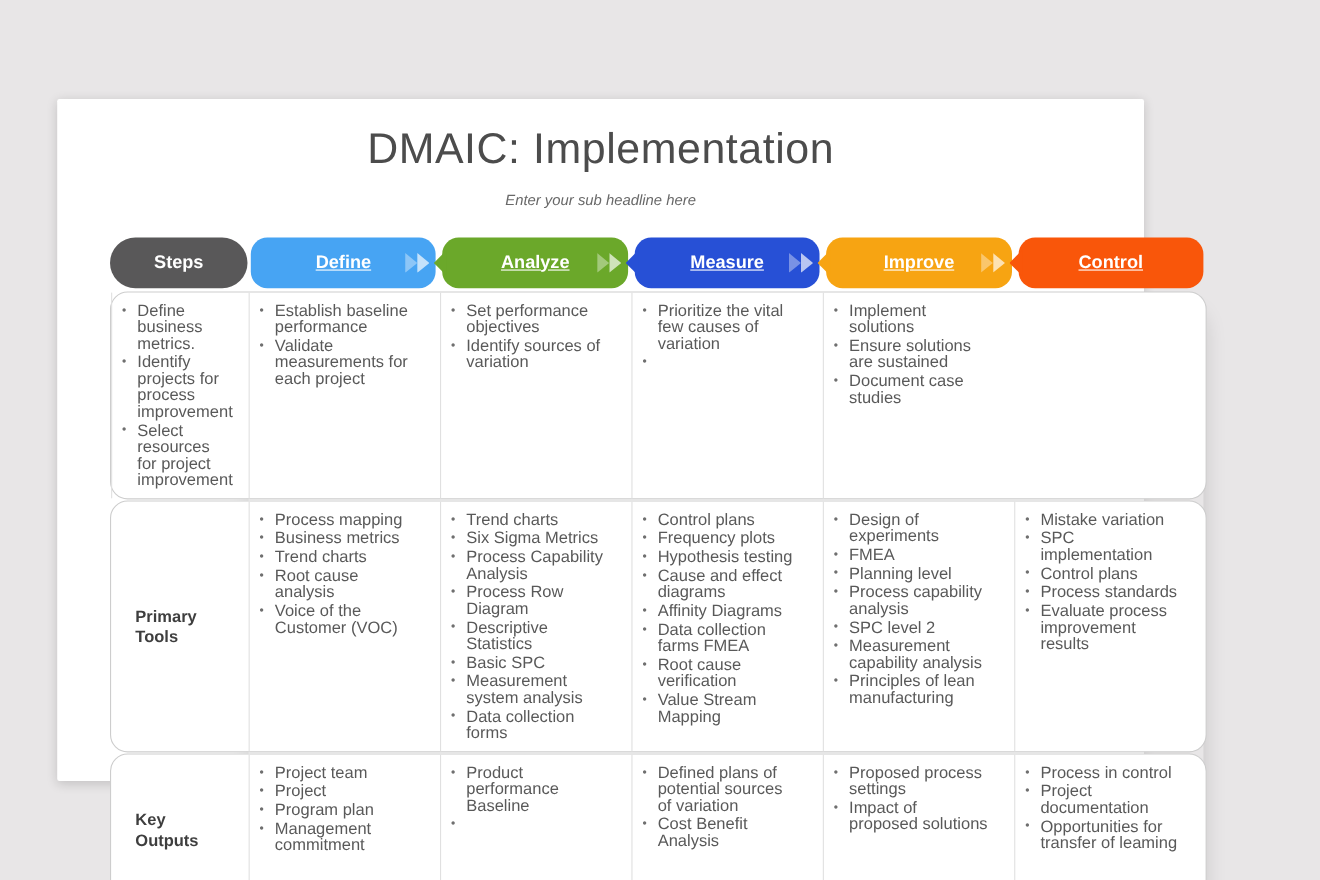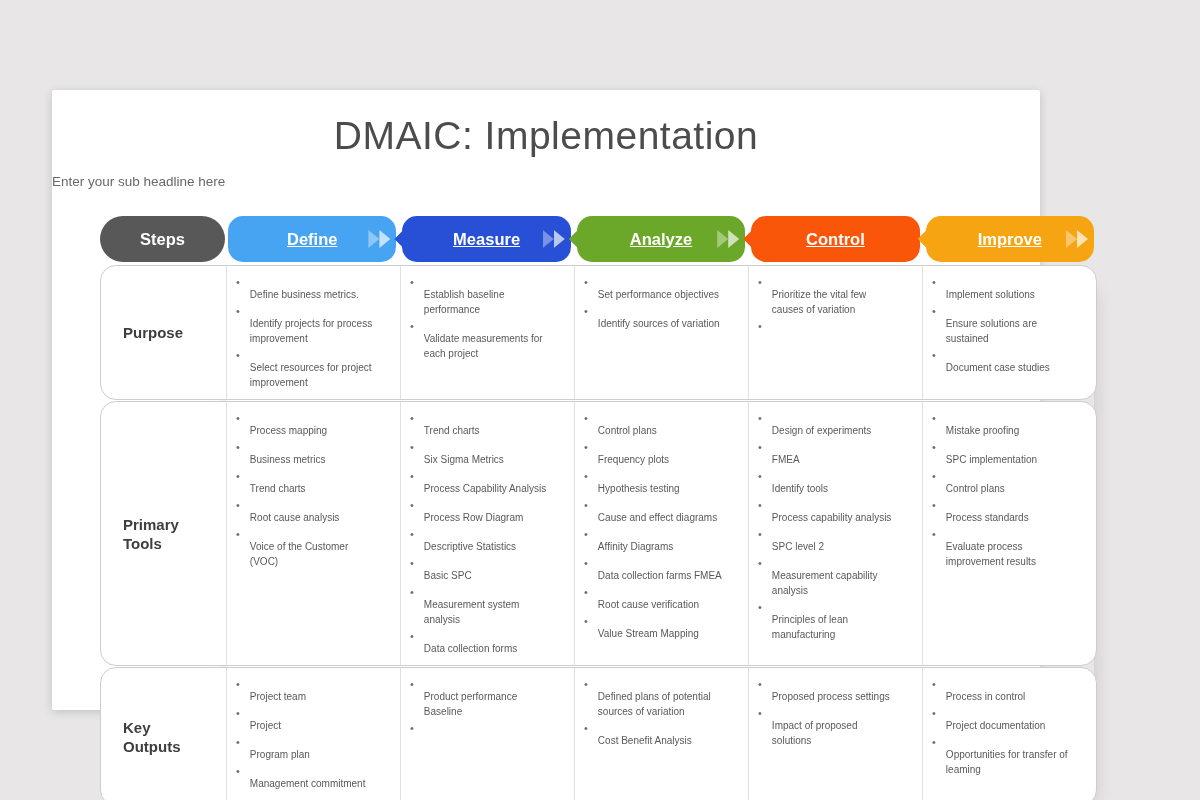--- a/index.html
+++ b/index.html
@@ -14,21 +14,21 @@
     background:#ffffff;border-radius:2px;
     box-shadow:0 2px 10px rgba(0,0,0,0.16);
   }
   .title{
     position:absolute;top:24px;left:0;width:100%;
     text-align:center;font-size:39px;font-weight:400;color:#4c4c4c;
     letter-spacing:0.5px;margin:0;
   }
   .subtitle{
     position:absolute;top:84px;left:0;width:100%;
-    text-align:left;font-size:13.5px;color:#686868;
+    text-align:center;font-size:13.5px;color:#686868;font-style:italic;
   }
   .dmaic{position:absolute;left:48px;top:126px;width:997px;}
 
   
   .header-row{
     display:grid;grid-template-columns:125px repeat(5,1fr);
     height:46px;margin-bottom:3px;
   }
   .steps-cell{padding:0;}
   .steps-pill{
@@ -74,21 +74,21 @@
     display:flex;align-items:center;
     padding-left:22px;padding-right:15px;
   }
   .row-label-text{font-size:15px;font-weight:bold;color:#3e3e3e;line-height:19px;}
   .tcell{
     border-left:1px solid #e0e0e0;
     padding:8px 24px 8px 9px;
   }
   .bullet-item{display:flex;gap:10px;padding:1px 0;}
   .dot{font-size:11px;line-height:15px;color:#6f6f6f;flex:0 0 auto;}
-  .btext{font-size:10px;line-height:15px;color:#595959;margin-top:12px;}
+  .btext{font-size:15px;line-height:15px;color:#595959;}
 </style>
 </head>
 <body>
 
 <div class="slide">
   <h1 class="title">DMAIC: Implementation</h1>
   <div class="subtitle">Enter your sub headline here</div>
 
   <div class="dmaic">
     <div class="header-row" id="header-row">
@@ -100,63 +100,60 @@
 
   <div class="col-header first" style="--c: #47A4F3;">
     <div class="arrow-body">
 
       <span class="hlabel">Define</span>
       <span class="chev chev1"></span>
       <span class="chev chev2"></span>
     </div>
   </div>
 
+  <div class="col-header" style="--c: #6BA82A;">
+    <div class="arrow-body">
+      <span class="notch"></span>
+      <span class="hlabel">Analyze</span>
+      <span class="chev chev1"></span>
+      <span class="chev chev2"></span>
+    </div>
+  </div>
+
   <div class="col-header" style="--c: #2750D6;">
     <div class="arrow-body">
       <span class="notch"></span>
       <span class="hlabel">Measure</span>
       <span class="chev chev1"></span>
       <span class="chev chev2"></span>
     </div>
   </div>
 
-  <div class="col-header" style="--c: #6BA82A;">
-    <div class="arrow-body">
-      <span class="notch"></span>
-      <span class="hlabel">Analyze</span>
-      <span class="chev chev1"></span>
-      <span class="chev chev2"></span>
-    </div>
-  </div>
-
-  <div class="col-header last" style="--c: #F9560A;">
-    <div class="arrow-body">
-      <span class="notch"></span>
-      <span class="hlabel">Control</span>
-
-    </div>
-  </div>
-
   <div class="col-header" style="--c: #F7A412;">
     <div class="arrow-body">
       <span class="notch"></span>
       <span class="hlabel">Improve</span>
       <span class="chev chev1"></span>
       <span class="chev chev2"></span>
     </div>
   </div>
+
+  <div class="col-header last" style="--c: #F9560A;">
+    <div class="arrow-body">
+      <span class="notch"></span>
+      <span class="hlabel">Control</span>
+
+    </div>
+  </div>
 </div>
 
     <div class="table-body" id="table-body">
       <div class="body-shadow"></div>
 
   <div class="trow row-0">
-    <div class="row-label-cell">
-      <span class="row-label-text">Purpose</span>
-    </div>
   <div class="tcell">
             <div class="bullet-item">
               <span class="dot">•</span>
               <span class="btext">Define business metrics.</span>
             </div>
             <div class="bullet-item">
               <span class="dot">•</span>
               <span class="btext">Identify projects for process improvement</span>
             </div>
             <div class="bullet-item">
@@ -307,21 +304,21 @@
             <div class="bullet-item">
               <span class="dot">•</span>
               <span class="btext">Design of experiments</span>
             </div>
             <div class="bullet-item">
               <span class="dot">•</span>
               <span class="btext">FMEA</span>
             </div>
             <div class="bullet-item">
               <span class="dot">•</span>
-              <span class="btext">Identify tools</span>
+              <span class="btext">Planning level</span>
             </div>
             <div class="bullet-item">
               <span class="dot">•</span>
               <span class="btext">Process capability analysis</span>
             </div>
             <div class="bullet-item">
               <span class="dot">•</span>
               <span class="btext">SPC level 2</span>
             </div>
             <div class="bullet-item">
@@ -329,21 +326,21 @@
               <span class="btext">Measurement capability analysis</span>
             </div>
             <div class="bullet-item">
               <span class="dot">•</span>
               <span class="btext">Principles of lean manufacturing</span>
             </div>
           </div>
           <div class="tcell">
             <div class="bullet-item">
               <span class="dot">•</span>
-              <span class="btext">Mistake proofing</span>
+              <span class="btext">Mistake variation</span>
             </div>
             <div class="bullet-item">
               <span class="dot">•</span>
               <span class="btext">SPC implementation</span>
             </div>
             <div class="bullet-item">
               <span class="dot">•</span>
               <span class="btext">Control plans</span>
             </div>
             <div class="bullet-item">

